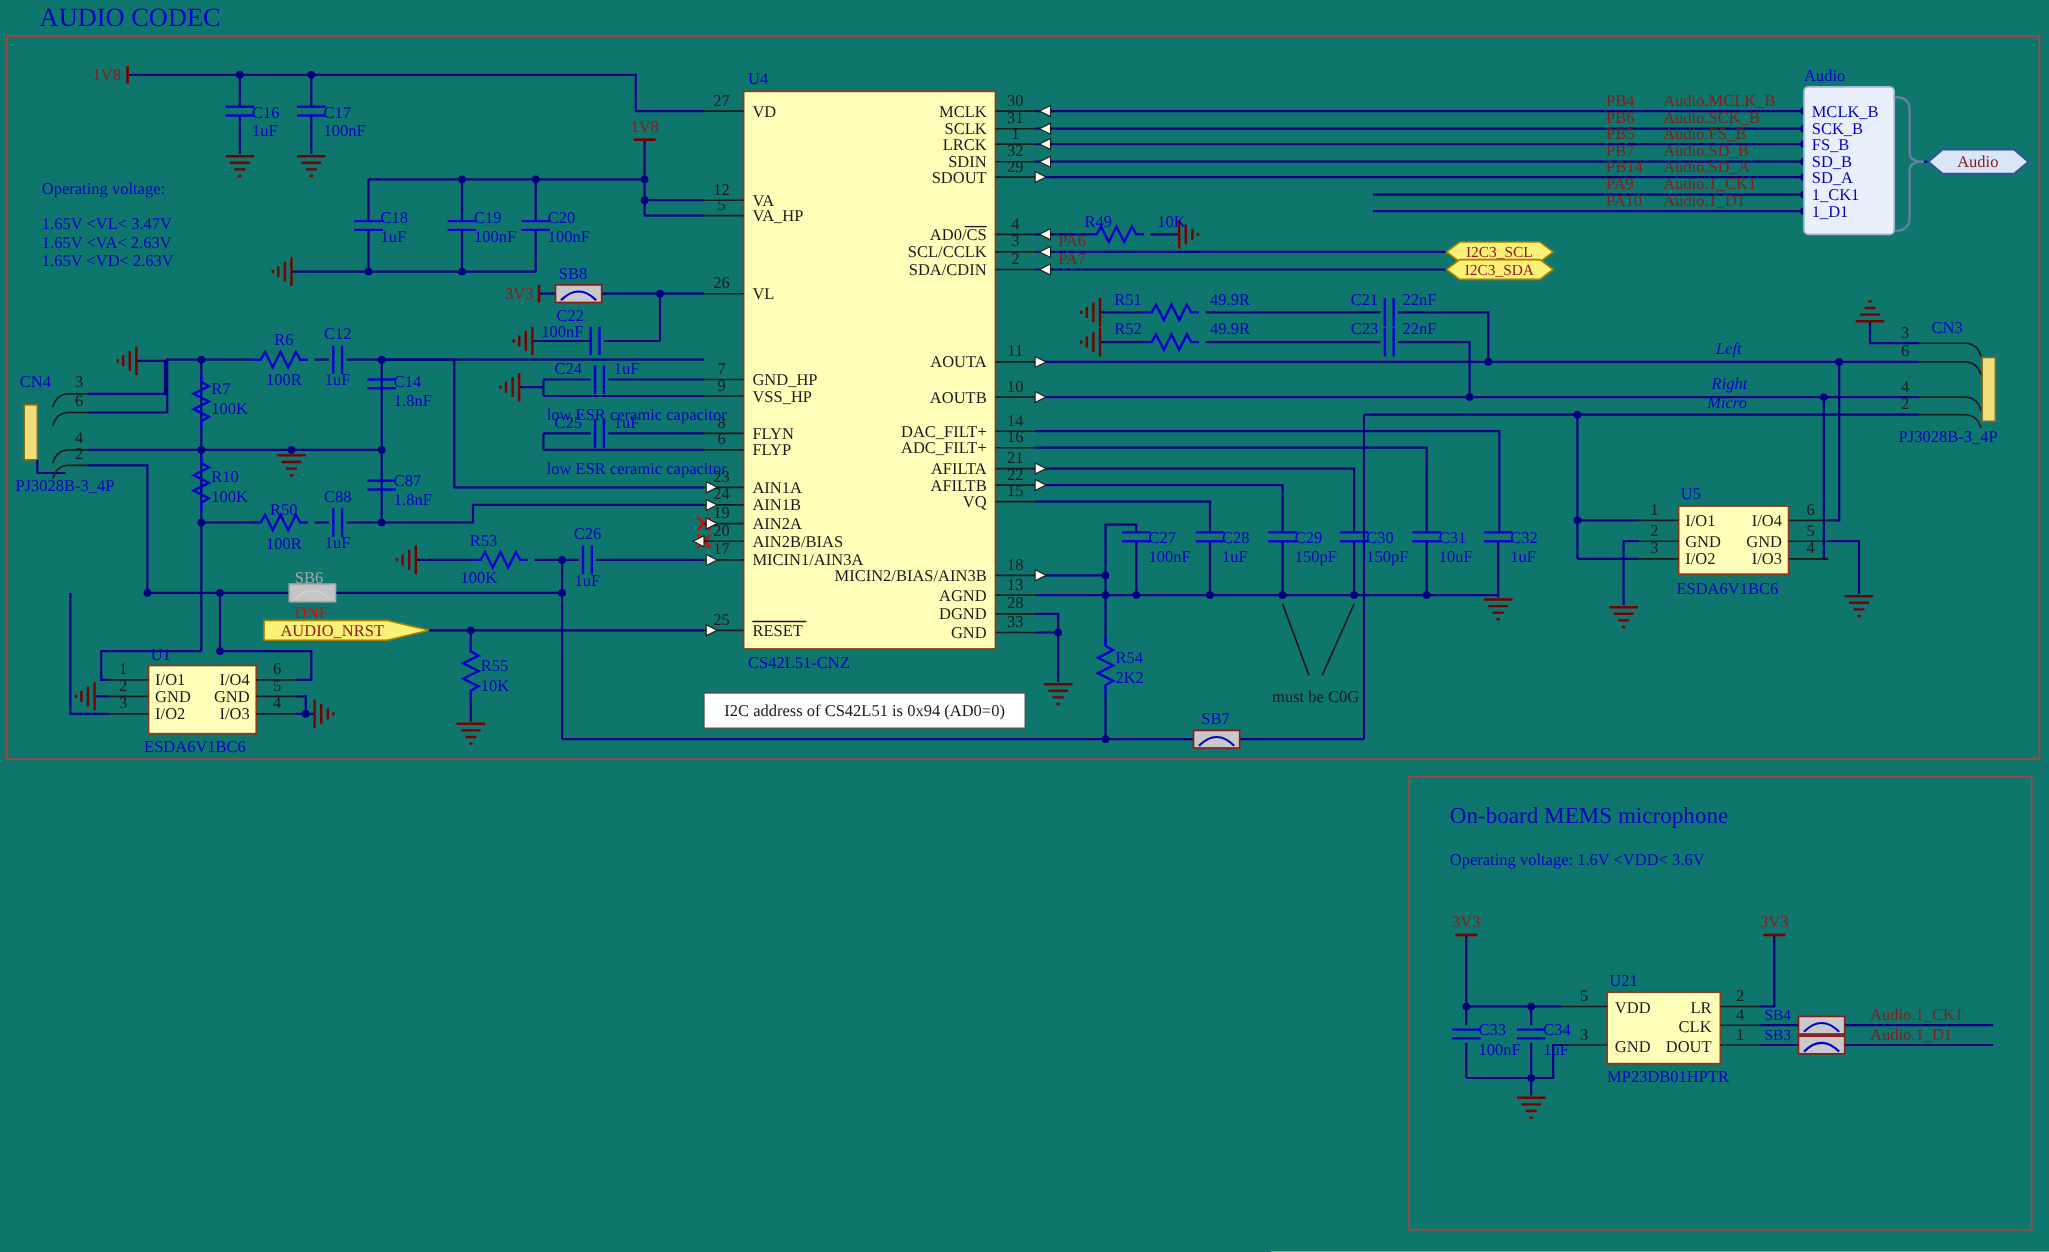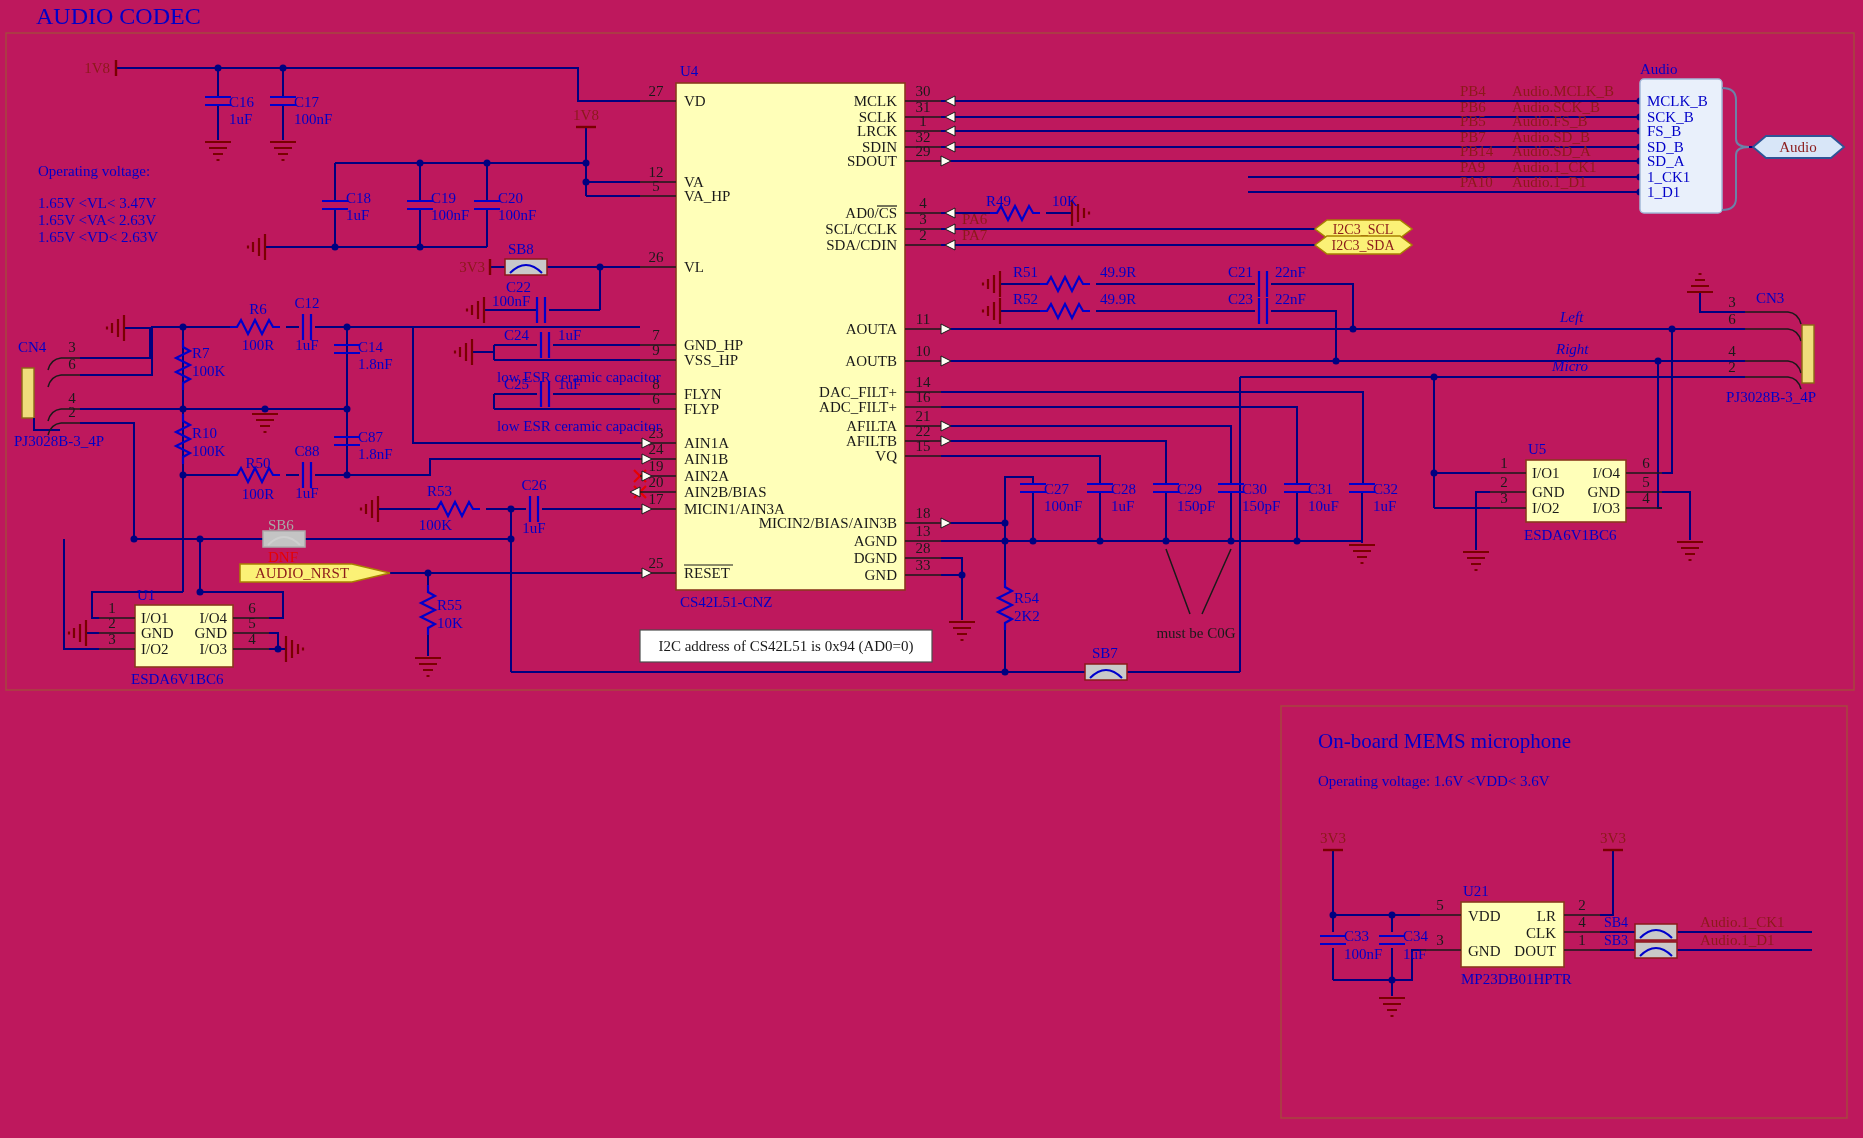--- a/index.html
+++ b/index.html
@@ -1,16 +1,16 @@
 <!DOCTYPE html>
 <html><head>
 <meta charset="utf-8">
 <style>
   html,body{margin:0;padding:0;background:#FFFCF4;}
-  .page{position:relative;width:1863px;height:1138px;background:#be185d;overflow:hidden;
+  .page{position:relative;width:1863px;height:1138px;background:#0f766e;overflow:hidden;
         font-family:"Liberation Serif","DejaVu Serif",serif;}
   svg text{font-family:"Liberation Serif","DejaVu Serif",serif;font-size:15px;}
   .w   {stroke:#000080;stroke-width:2;fill:none;}
   .stub{stroke:#1a1a1a;stroke-width:1.5;fill:none;}
   .sym {stroke:#0000CC;stroke-width:2.2;fill:none;}
   .gnd {stroke:#7A0000;stroke-width:2.2;fill:none;}
   .pwr {stroke:#7A0000;stroke-width:2.4;fill:none;}
   .dot {fill:#000080;}
   .box {fill:none;stroke:#A94442;stroke-width:1.6;}
   .ic  {fill:#FFFFB9;stroke:#8B3A1E;stroke-width:1.6;}

